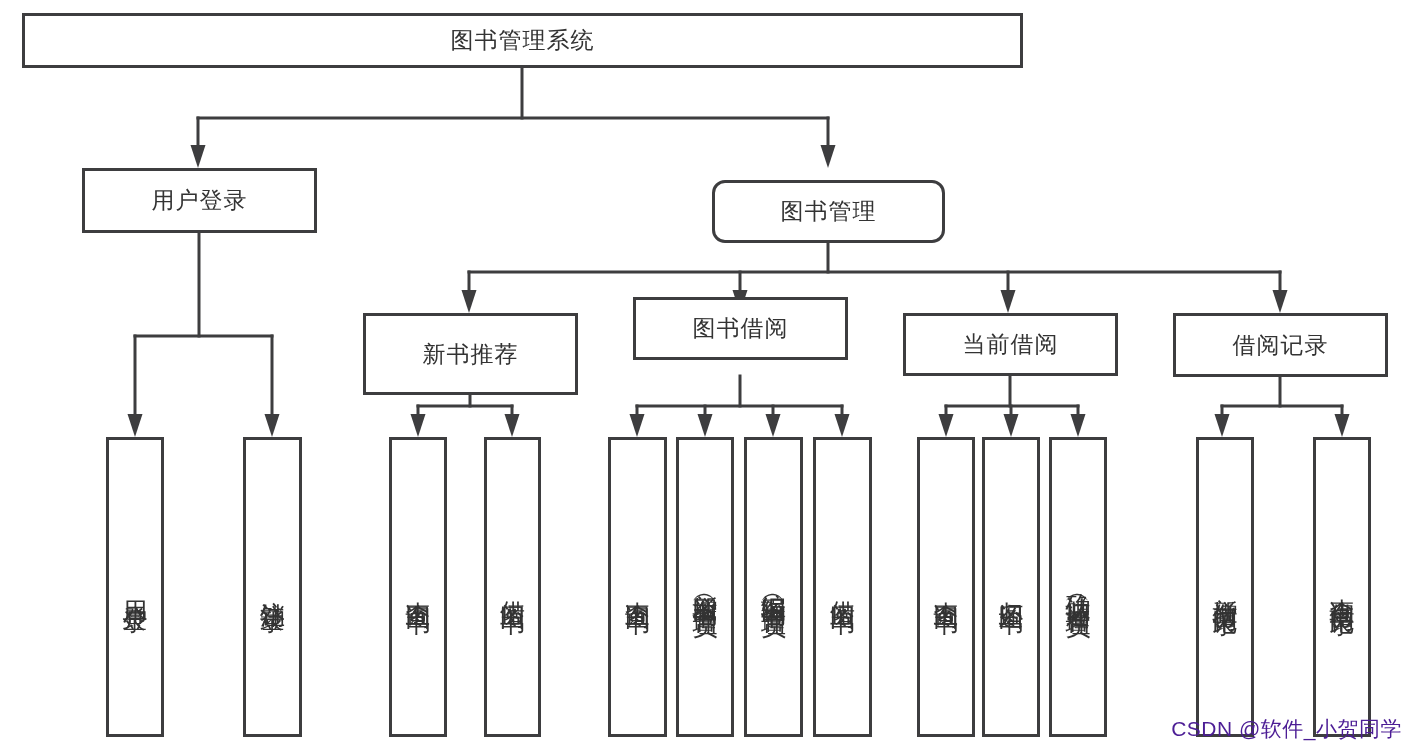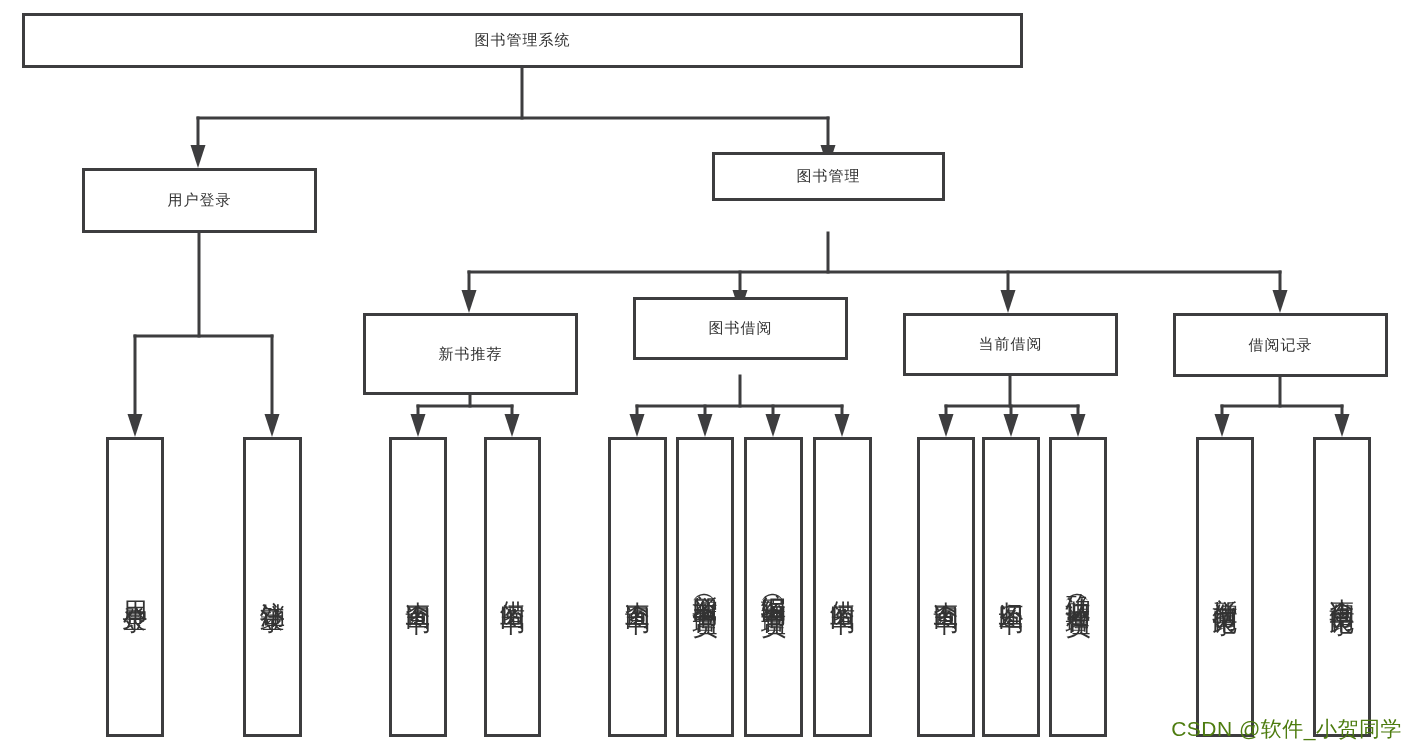--- a/index.html
+++ b/index.html
@@ -20,33 +20,33 @@
   .box{
     position:absolute;
     box-sizing:border-box;
     border:3px solid var(--line);
     background:var(--bg);
     display:flex;
     align-items:center;
     justify-content:center;
     z-index:2;
   }
-  .h-box{font-size:15px;letter-spacing:1px;}
+  .h-box{font-size:23px;letter-spacing:1px;}
   .v-box span{
     writing-mode:vertical-rl;
     text-orientation:mixed;
     font-size:25px;
     line-height:1;
     letter-spacing:3px;
     white-space:nowrap;
   }
   
   #n-root{left:22px;top:13px;width:1001px;height:55px;}
   #n-user-login{left:82px;top:168px;width:235px;height:65px;}
-  #n-book-mgmt{left:712px;top:152px;width:233px;height:49px;}
+  #n-book-mgmt{left:712px;top:180px;width:233px;height:63px;border-radius:13px;}
   #n-login-leaf{left:106px;top:437px;width:58px;height:300px;}
   #n-logout-leaf{left:243px;top:437px;width:59px;height:300px;}
   #n-new-book-rec{left:363px;top:313px;width:215px;height:82px;}
   #n-book-borrow{left:633px;top:297px;width:215px;height:63px;}
   #n-current-borrow{left:903px;top:313px;width:215px;height:63px;text-align:right;}
   #n-borrow-records{left:1173px;top:313px;width:215px;height:64px;}
   #n-nbr-query{left:389px;top:437px;width:58px;height:300px;}
   #n-nbr-borrow{left:484px;top:437px;width:57px;height:300px;}
   #n-bb-query{left:608px;top:437px;width:59px;height:300px;}
   #n-bb-add{left:676px;top:437px;width:58px;height:300px;}
@@ -55,21 +55,21 @@
   #n-cb-query{left:917px;top:437px;width:58px;height:300px;}
   #n-cb-return{left:982px;top:437px;width:58px;height:300px;}
   #n-cb-confirm{left:1049px;top:437px;width:58px;height:300px;}
   #n-br-add{left:1196px;top:437px;width:58px;height:300px;}
   #n-br-query{left:1313px;top:437px;width:58px;height:300px;}
   .watermark{
     position:absolute;
     right:3px;top:715px;
     font-size:21px;
     letter-spacing:0.5px;
-    color:#4d7c0f;
+    color:#4c1d95;
     z-index:5;
     white-space:nowrap;
   }
 </style>
 </head>
 <body>
 
 <div class="canvas">
 
   <svg class="connectors" width="1405" height="747" viewBox="0 0 1405 747">

